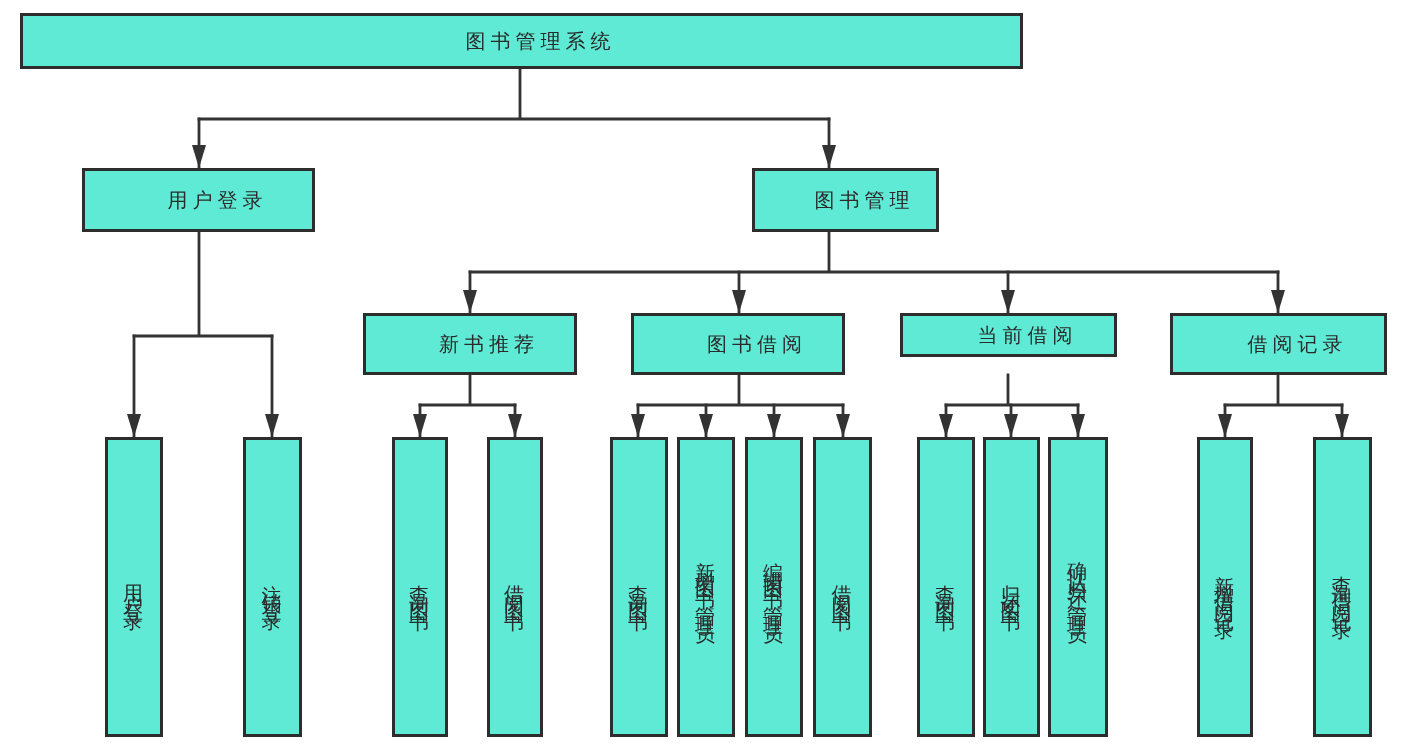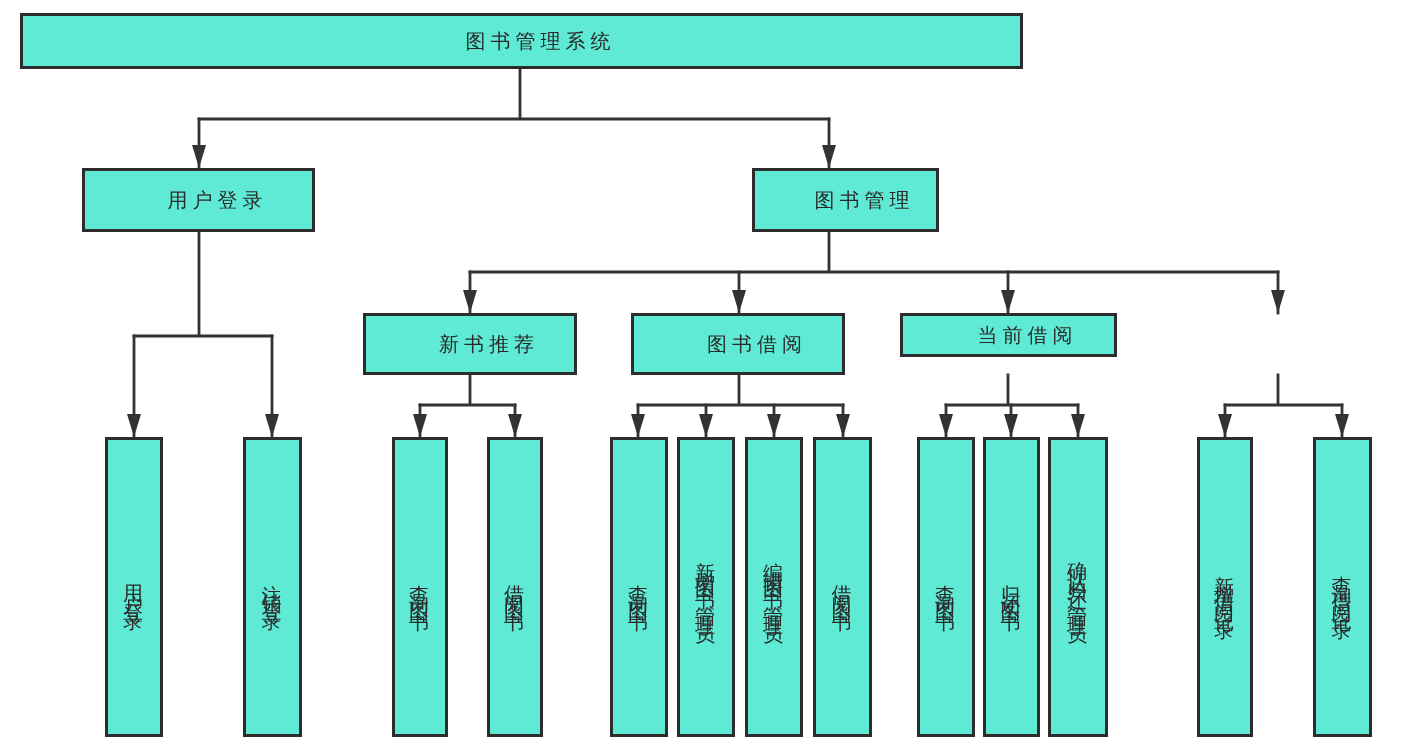--- a/index.html
+++ b/index.html
@@ -114,20 +114,21 @@
   </svg>
 
   <div class="node hnode" style="left:20px; top:13px; width:1003px; height:56px;">图书管理系统</div>
 
   <div class="node hnode" style="left:82px; top:168px; width:233px; height:64px;">用户登录</div>
   <div class="node hnode" style="left:712px; top:168px; width:187px; height:64px;margin-left:40px;">图书管理</div>
 
   <div class="node hnode" style="left:631px; top:313px; width:214px; height:62px;">图书借阅</div>
   <div class="node hnode" style="left:363px; top:313px; width:214px; height:62px;">新书推荐</div>
   <div class="node hnode" style="left:900px; top:313px; width:217px; height:44px;">当前借阅</div>
+  <div class="node hnode" style="left:1170px; top:313px; width:217px; height:62px;">借阅记录</div>
 
   <div class="node vnode" style="left:105px; top:437px; width:58px; height:300px;">
     <span class="vtext">用户登录</span>
   </div>
   <div class="node vnode" style="left:243px; top:437px; width:59px; height:300px;">
     <span class="vtext">注销登录</span>
   </div>
 
   <div class="node vnode" style="left:392px; top:437px; width:56px; height:300px;">
     <span class="vtext">查询图书</span>

